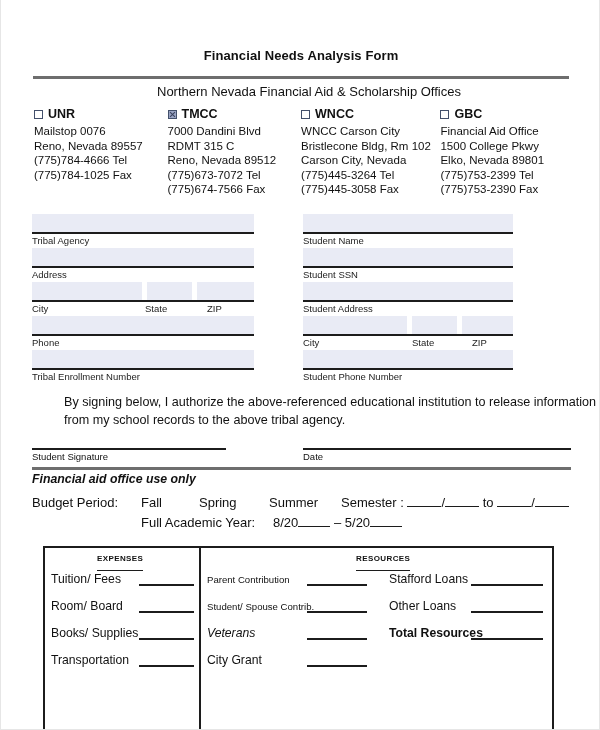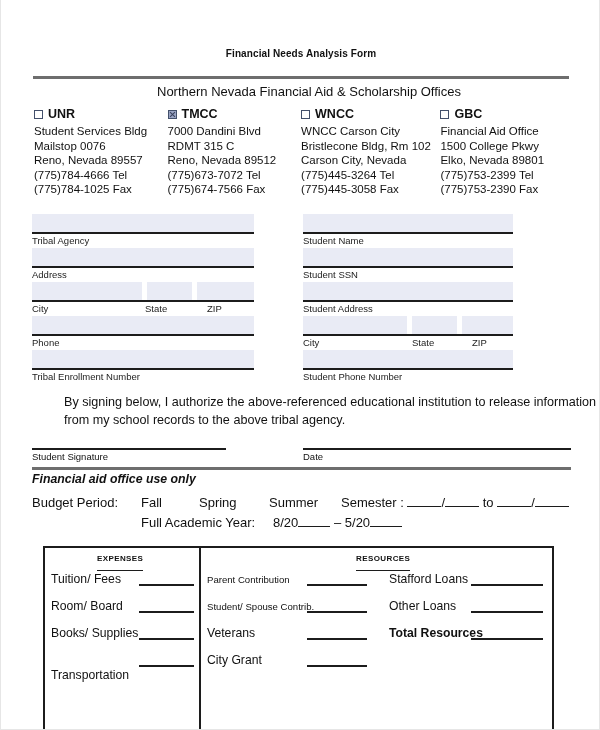--- a/index.html
+++ b/index.html
@@ -23,21 +23,21 @@
     overflow: hidden;
   }
 
   
   .doc-title {
     position: absolute;
     top: 48px;
     left: 0;
     width: 600px;
     text-align: center;
-    font-size: 10px;
+    font-size: 13px;
     font-weight: bold;
     letter-spacing: 0.1px;
   }
   .rule-thick {
     position: absolute;
     left: 32px;
     width: 536px;
     height: 3px;
     background: #6e6e6e;
   }
@@ -225,21 +225,20 @@
   <div class="rule-thick rule-top"></div>
   <div class="offices-subtitle">Northern Nevada Financial Aid &amp; Scholarship Offices</div>
 
   <div class="offices">
 
     <div class="office-col">
       <div class="office-head">
         <span class="cbox"></span>
         <span>UNR</span>
       </div>
-      <div class="office-line">Student Services Bldg</div>
       <div class="office-line">Mailstop 0076</div>
       <div class="office-line">Reno, Nevada 89557</div>
       <div class="office-line">(775)784-4666 Tel</div>
       <div class="office-line">(775)784-1025 Fax</div>
     </div>
 
     <div class="office-col">
       <div class="office-head">
         <span class="cbox checked"></span>
         <span>TMCC</span>
@@ -362,28 +361,28 @@
 
   <div class="tbl-head head-exp">Expenses</div>
   <div class="tbl-head head-res">Resources</div>
 
   <div class="titem" style="left:50px; top:572px;">Tuition/ Fees</div>
   <div class="tline" style="left:138px; top:584px; width:55px;"></div>
   <div class="titem" style="left:50px; top:599px;">Room/ Board</div>
   <div class="tline" style="left:138px; top:611px; width:55px;"></div>
   <div class="titem" style="left:50px; top:626px;">Books/ Supplies</div>
   <div class="tline" style="left:138px; top:638px; width:55px;"></div>
-  <div class="titem" style="left:50px; top:653px;margin-top:15px;">Transportation</div>
+  <div class="titem" style="left:50px; top:653px;">Transportation</div>
   <div class="tline" style="left:138px; top:665px; width:55px;"></div>
 
   <div class="titem small" style="left:206px; top:574px;">Parent Contribution</div>
   <div class="tline" style="left:306px; top:584px; width:60px;"></div>
   <div class="titem small" style="left:206px; top:601px;">Student/ Spouse Contrib.</div>
   <div class="tline" style="left:306px; top:611px; width:60px;"></div>
-  <div class="titem" style="left:206px; top:626px;">Veterans</div>
+  <div class="titem" style="left:206px; top:626px;font-style:italic;">Veterans</div>
   <div class="tline" style="left:306px; top:638px; width:60px;"></div>
   <div class="titem" style="left:206px; top:653px;">City Grant</div>
   <div class="tline" style="left:306px; top:665px; width:60px;"></div>
 
   <div class="titem" style="left:388px; top:572px;">Stafford Loans</div>
   <div class="tline" style="left:470px; top:584px; width:72px;"></div>
   <div class="titem" style="left:388px; top:599px;">Other Loans</div>
   <div class="tline" style="left:470px; top:611px; width:72px;"></div>
   <div class="titem bold" style="left:388px; top:626px;">Total Resources</div>
   <div class="tline" style="left:470px; top:638px; width:72px;"></div>

